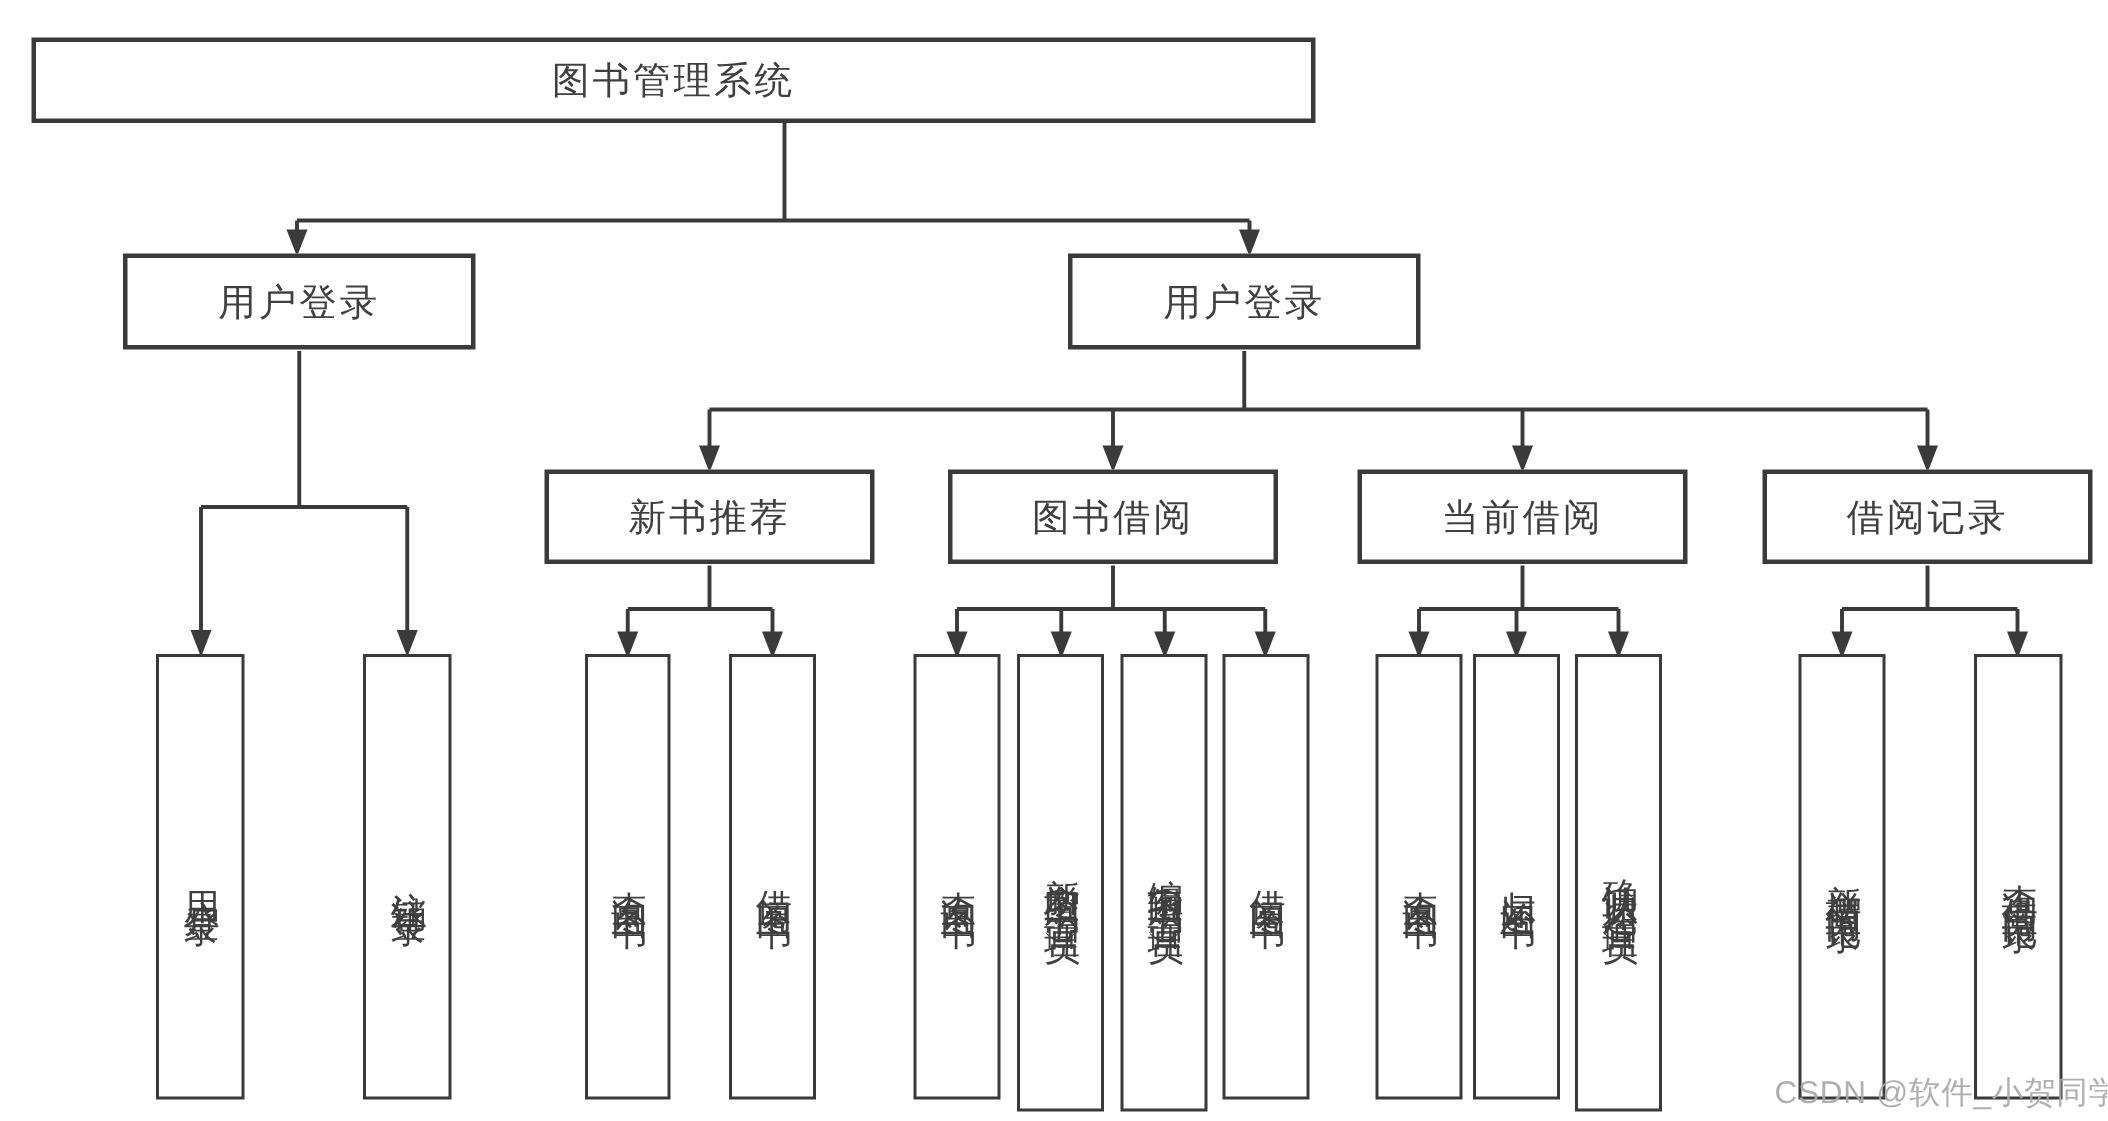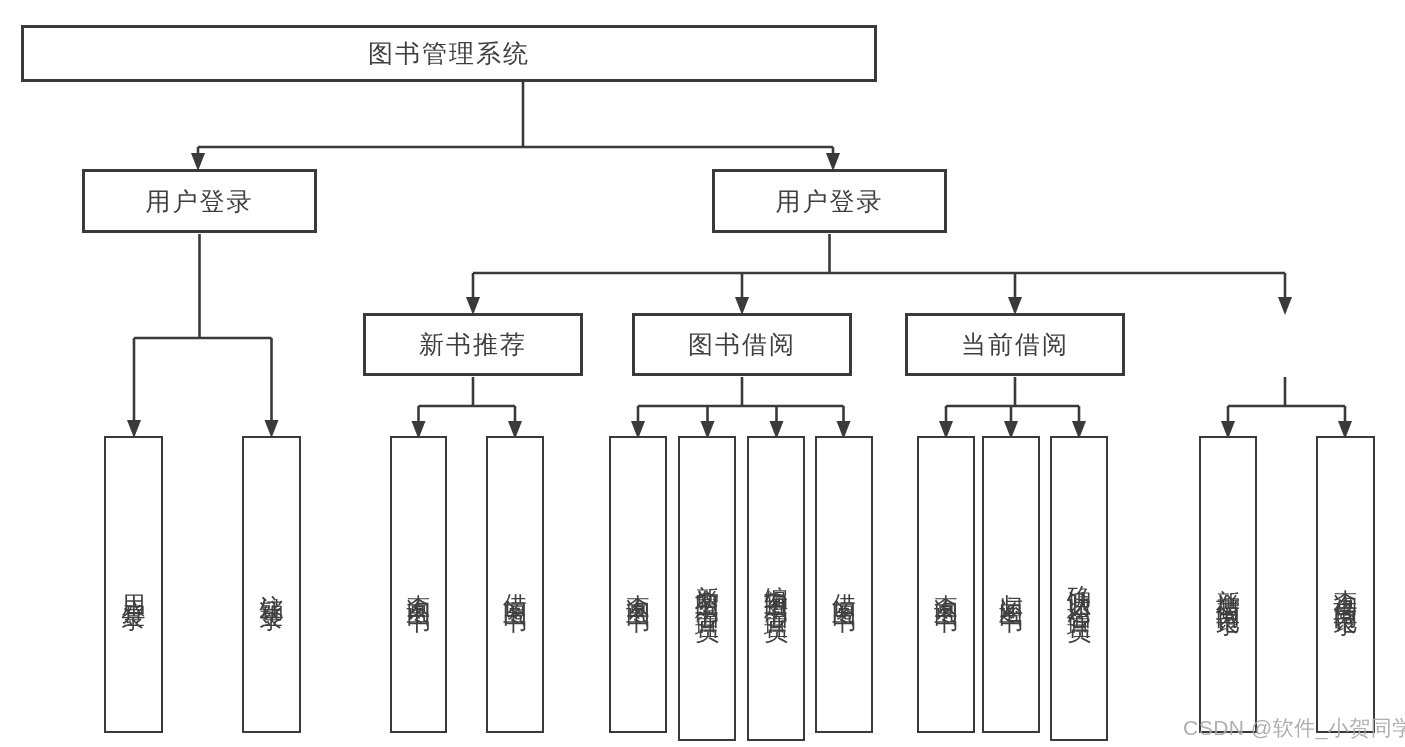--- a/index.html
+++ b/index.html
@@ -101,20 +101,23 @@
 
   <div class="box" style="left:363px;top:313px;width:220px;height:63px;">
     <span>新书推荐</span>
   </div>
   <div class="box" style="left:905px;top:313px;width:220px;height:63px;">
     <span>当前借阅</span>
   </div>
   <div class="box" style="left:632px;top:313px;width:220px;height:63px;">
     <span>图书借阅</span>
   </div>
+  <div class="box" style="left:1175px;top:313px;width:220px;height:63px;">
+    <span>借阅记录</span>
+  </div>
 
   <div class="box leaf" style="left:104px;top:436px;width:59px;height:297px;">
     <span>用户登录</span>
   </div>
   <div class="box leaf" style="left:242px;top:436px;width:59px;height:297px;">
     <span>注销登录</span>
   </div>
 
   <div class="box leaf" style="left:390px;top:436px;width:57px;height:297px;">
     <span>查询图书</span>

